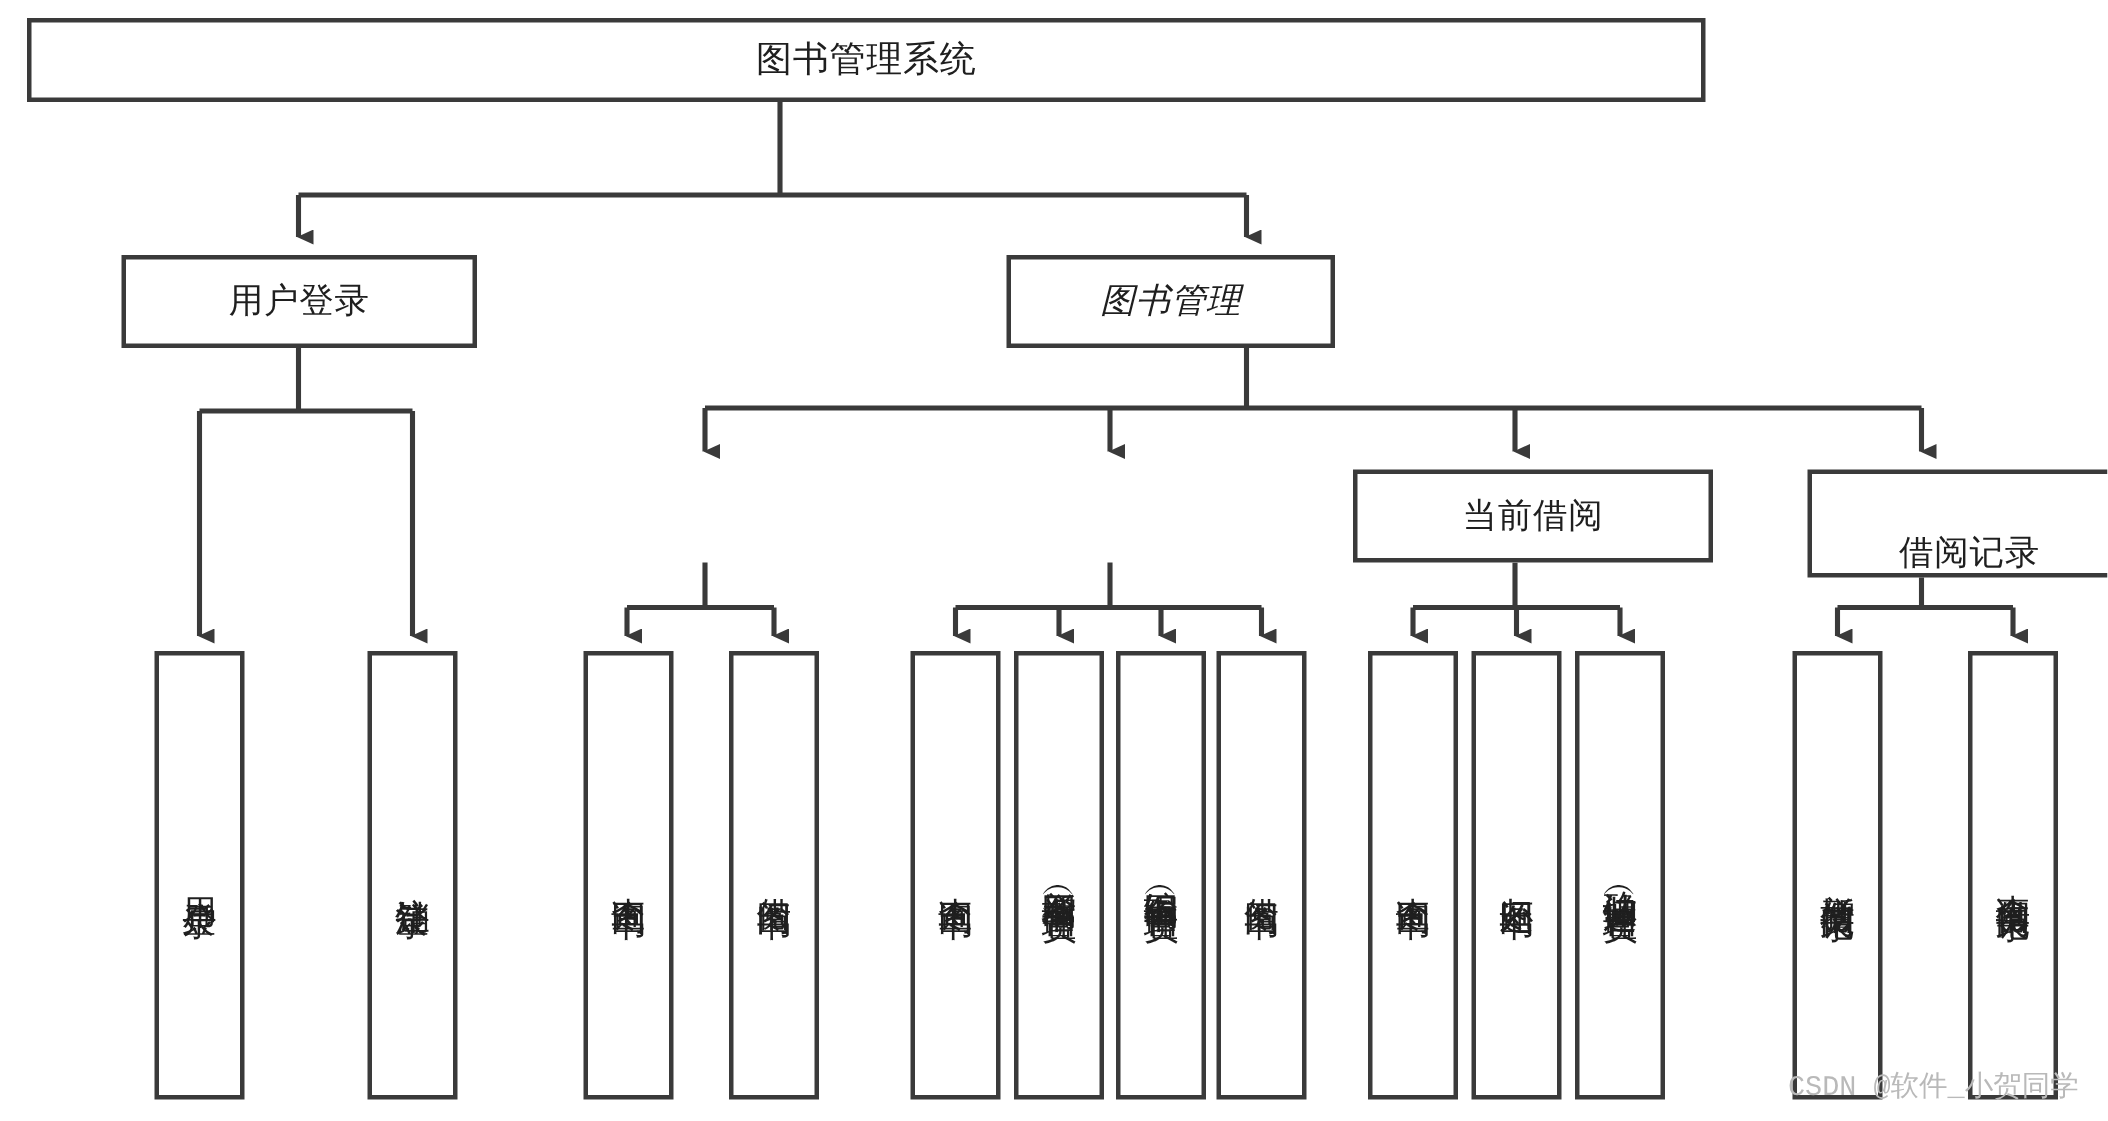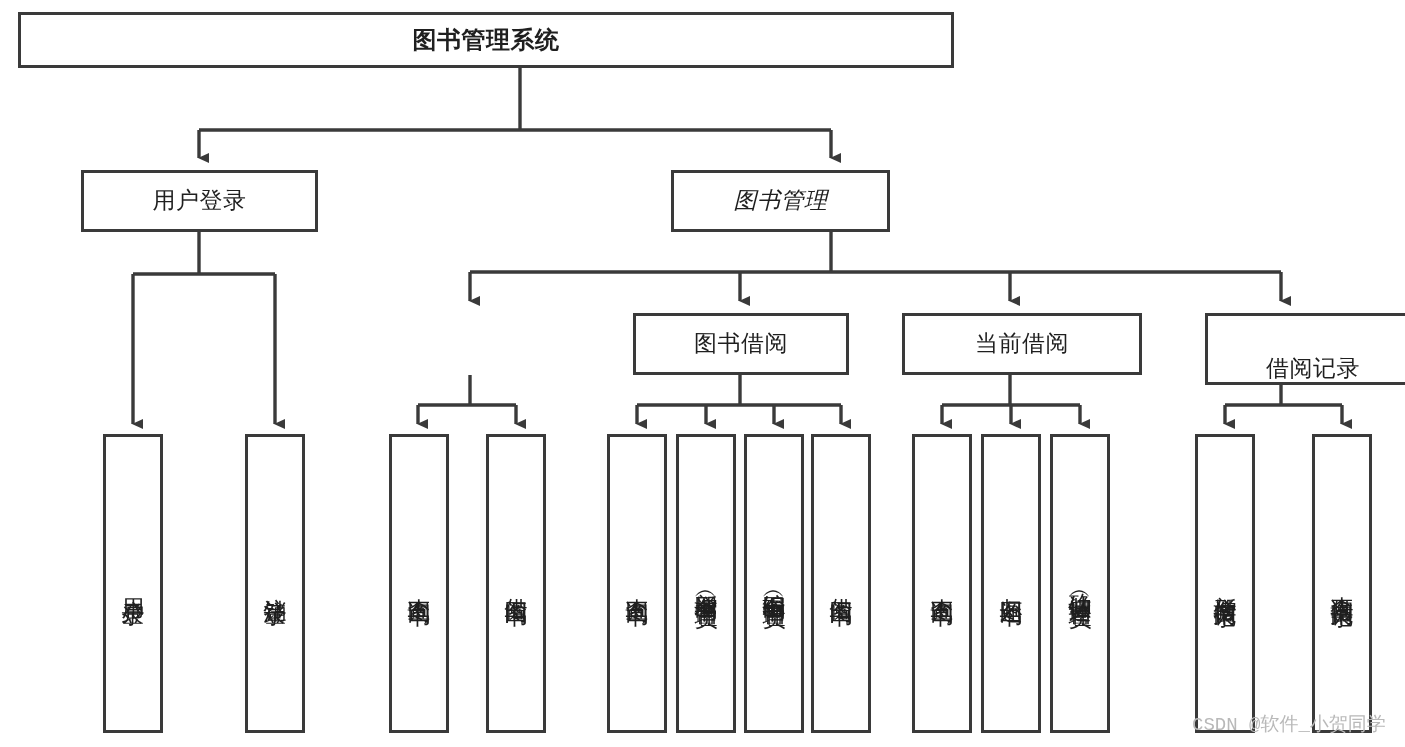--- a/index.html
+++ b/index.html
@@ -112,34 +112,31 @@
       <path d="M 1011,405 L 1011,424" marker-end="url(#arrowhead)"></path>
       <path d="M 1080,405 L 1080,424" marker-end="url(#arrowhead)"></path>
 
       <path d="M 1281,375 L 1281,405"></path>
       <path d="M 1225,405 L 1342,405"></path>
       <path d="M 1225,405 L 1225,424" marker-end="url(#arrowhead)"></path>
       <path d="M 1342,405 L 1342,424" marker-end="url(#arrowhead)"></path>
     </g>
   </svg>
 
-  <div class="node horizontal root" style="left:18px; top:12px; width:936px; height:56px;font-weight:bold;">
+  <div class="node horizontal root" style="left:18px; top:12px; width:1119px; height:56px;">
     <span>图书管理系统</span>
   </div>
 
   <div class="node horizontal" style="left:81px; top:170px; width:237px; height:62px;">
     <span>用户登录</span>
   </div>
   <div class="node horizontal" style="left:671px; top:170px; width:219px; height:62px;font-style:italic;">
     <span>图书管理</span>
   </div>
 
-  <div class="node horizontal" style="left:633px; top:313px; width:216px; height:62px;">
-    <span>图书借阅</span>
-  </div>
   <div class="node horizontal" style="left:902px; top:313px; width:240px; height:62px;">
     <span>当前借阅</span>
   </div>
   <div class="node horizontal" style="left:1205px; top:313px; width:216px; height:72px;align-items:flex-end;">
     <span>借阅记录</span>
   </div>
 
   <div class="node vertical" style="left:103px; top:434px; width:60px; height:299px;">
     <span>用户登录</span>
   </div>

